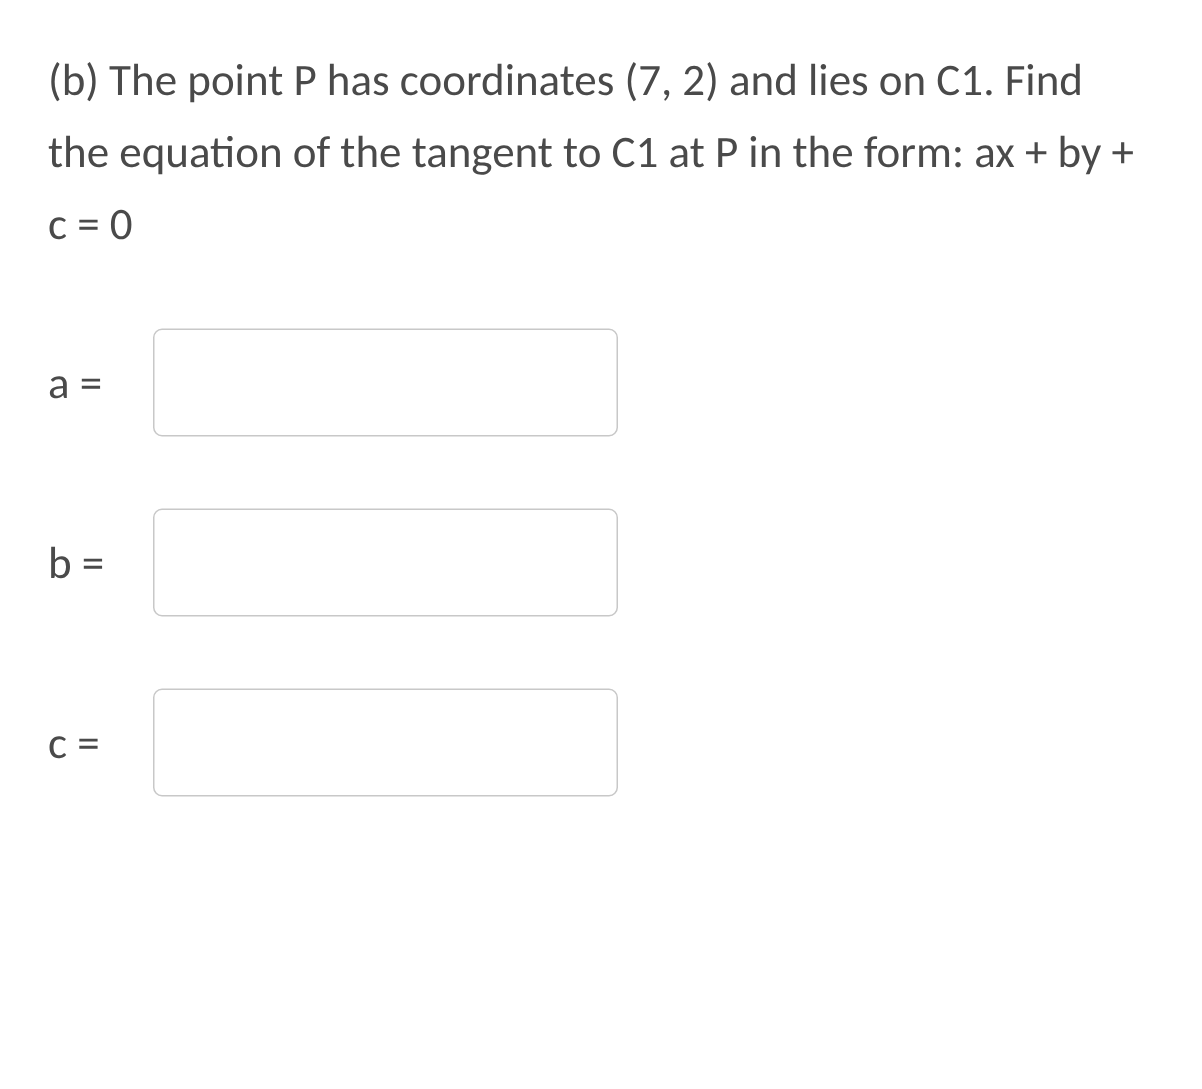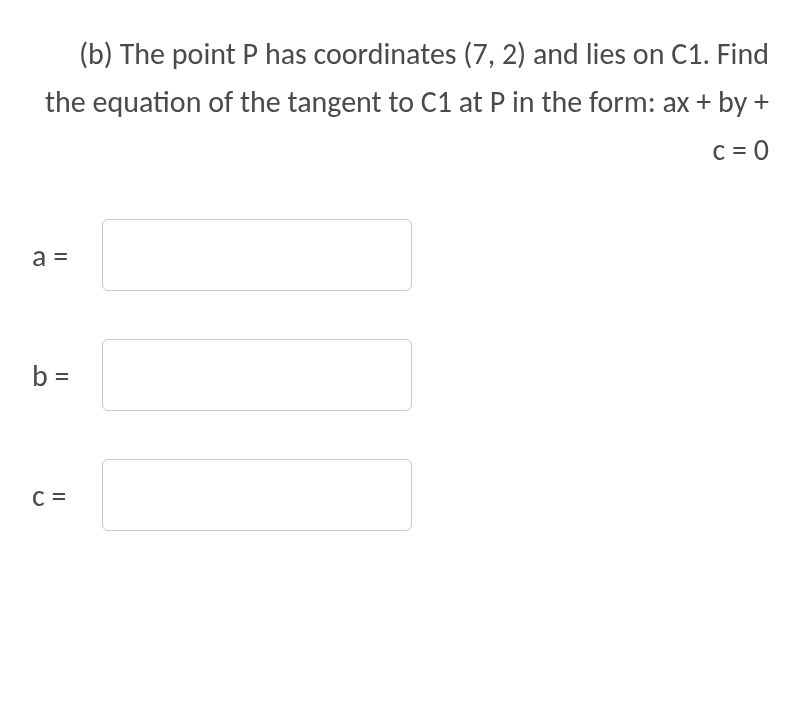--- a/index.html
+++ b/index.html
@@ -13,21 +13,20 @@
       padding: 30px 32px;
       width: 801px;
       color: #4a4a4a;
     }
     .question-text {
       font-size: 30px;
       line-height: 1.6;
       color: #4a4a4a;
       margin-bottom: 45px;
       font-weight: 400;
-      text-align: right;
     }
     .input-row {
       display: flex;
       align-items: center;
       margin-bottom: 48px;
     }
     .input-label {
       font-size: 30px;
       color: #4a4a4a;
       width: 70px;

